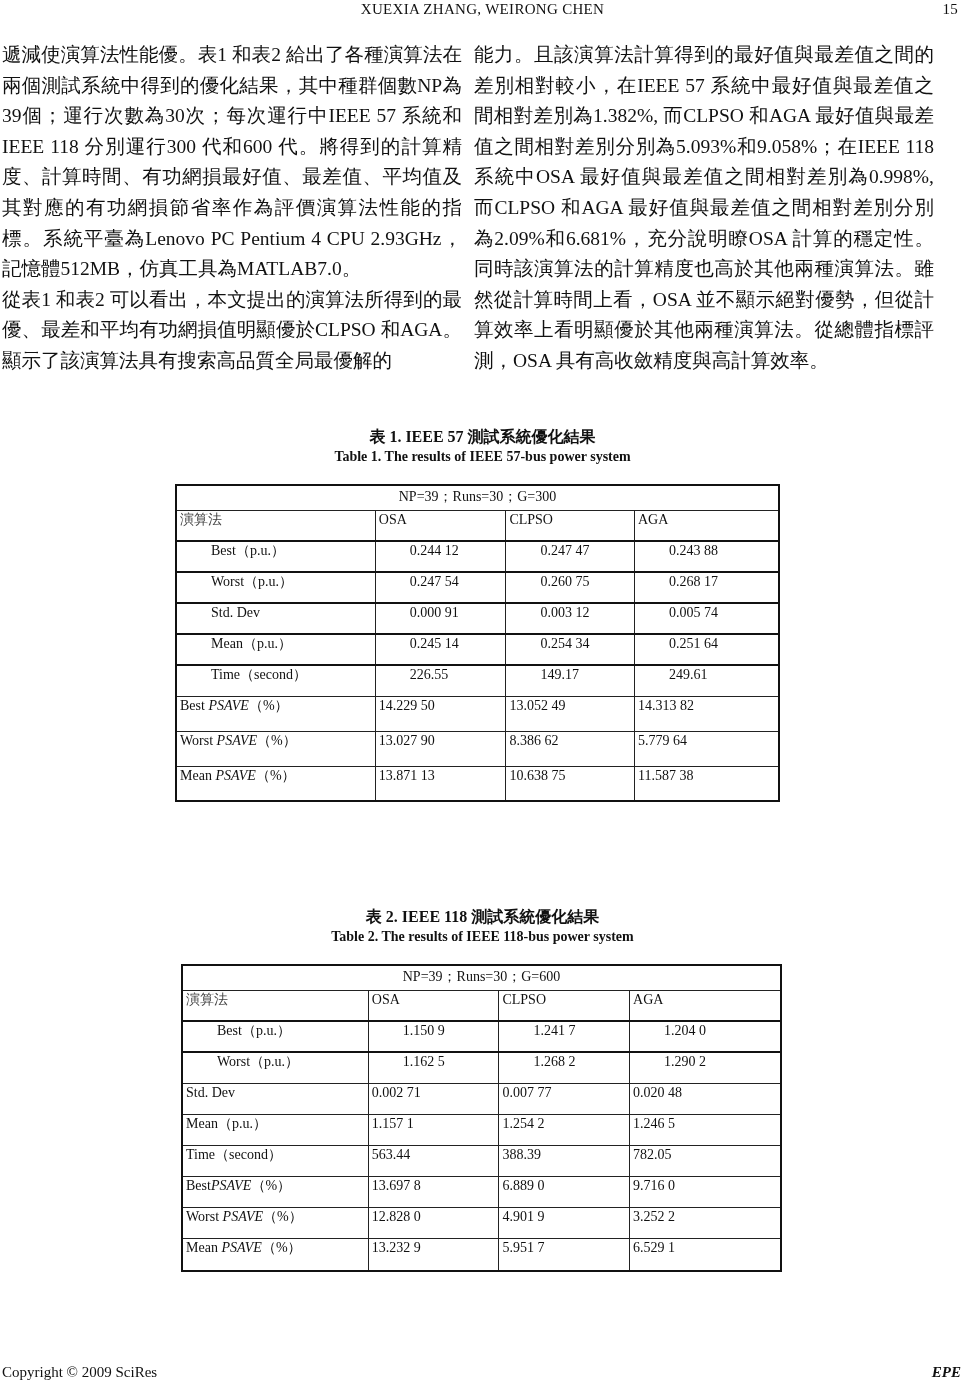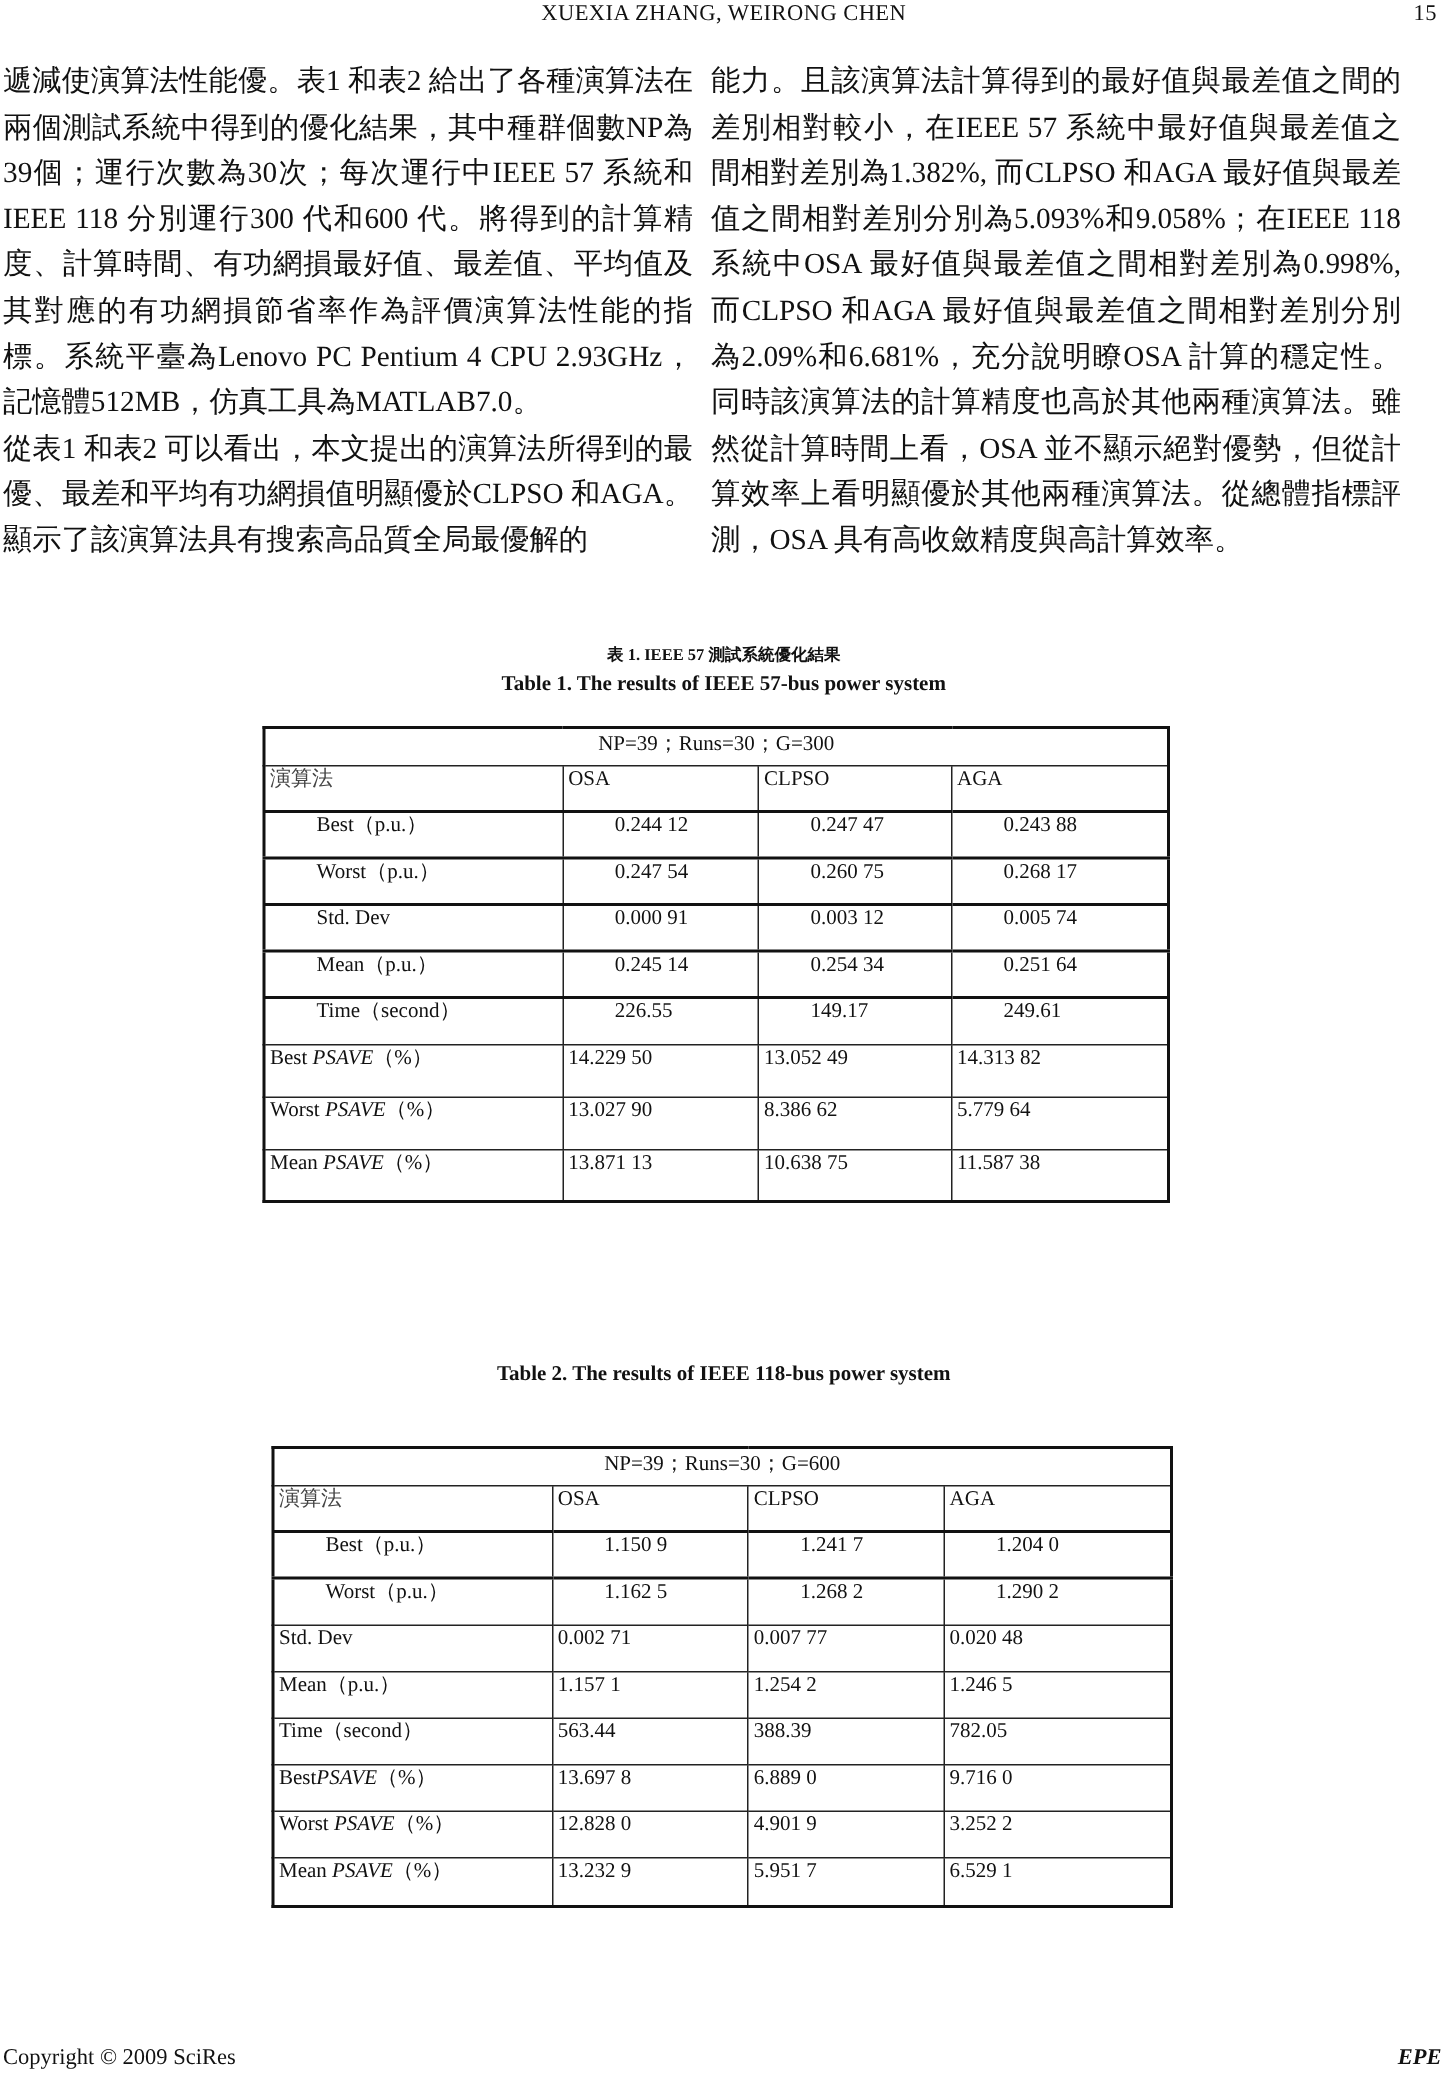--- a/index.html
+++ b/index.html
@@ -14,21 +14,21 @@
   .running-head .authors { position: absolute; left: 0; width: 965px; top: 1px; text-align: center; }
   .running-head .page-no { position: absolute; right: 7px; top: 1px; }
   .col {
     position: absolute; top: 40px; width: 460px;
     font-size: 19.5px; line-height: 30.6px; text-align: justify;
   }
   .col.left { left: 2px; }
   .col.right { left: 474px; }
   .col p { margin: 0; }
   .caption { position: absolute; left: 0; width: 965px; text-align: center; font-weight: bold; }
-  .caption .zh { font-size: 11px; line-height: 20px; }
+  .caption .zh { font-size: 16px; line-height: 20px; }
   .caption .en { font-size: 14px; line-height: 20px; font-family: "Liberation Serif", serif; }
   table.results {
     position: absolute; border-collapse: collapse;
     font-size: 14px; font-family: "Liberation Serif", serif; color: #111;
   }
   table.results td {
     border: 1px solid #222; padding: 0 3px; vertical-align: top;
     text-align: left; line-height: 18px;
   }
   table.results { border: 2px solid #111; }
@@ -126,20 +126,21 @@
   <tr style="height:35px;">
     <td><span>Mean </span><i>PSAVE</i><span>（%）</span></td>
     <td>13.871 13</td>
     <td>10.638 75</td>
     <td>11.587 38</td>
   </tr>
 </tbody>
   </table>
 
 <div class="caption" style="top:907px;">
+  <div class="zh">表  2. IEEE 118  測試系統優化結果</div>
   <div class="en">Table 2. The results of IEEE 118-bus power system</div>
 </div>
 
 <table class="results" id="t2" style="left:181px; top:964px; width:601px;">
   <colgroup>
       <col style="width:187px">
       <col style="width:131px">
       <col style="width:131px">
       <col style="width:152px">
     </colgroup>

